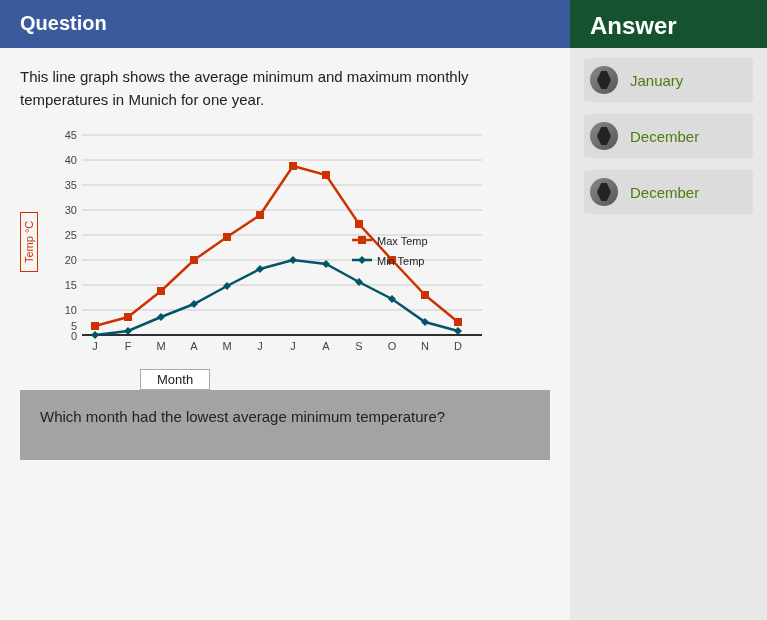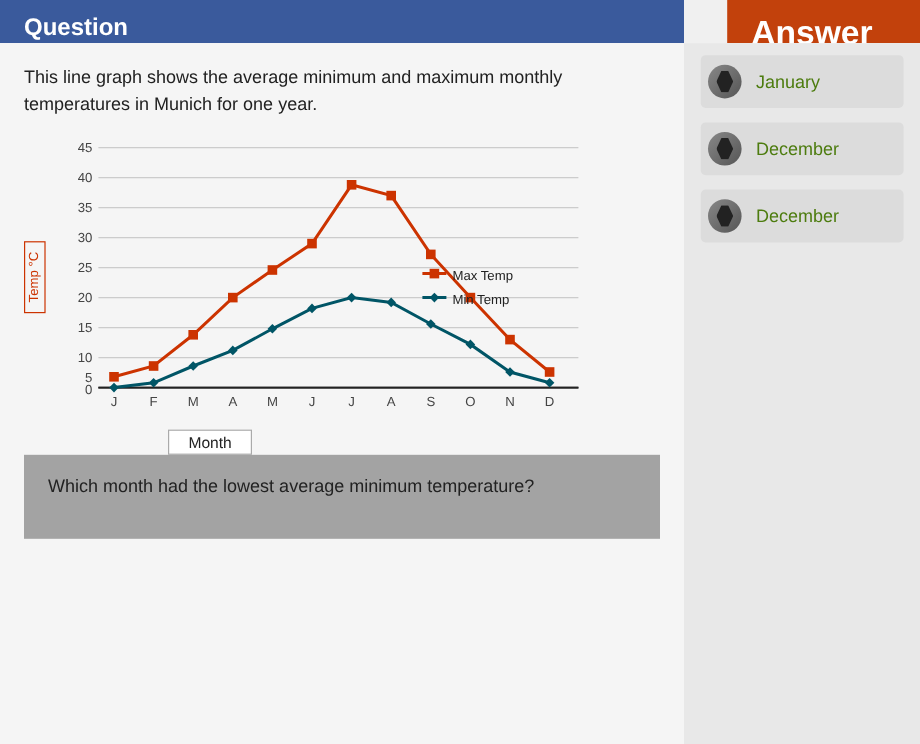--- a/index.html
+++ b/index.html
@@ -9,35 +9,34 @@
       height: 620px;
       overflow: hidden;
       background: #f0f0f0;
       display: flex;
       flex-direction: column;
     }
 
     
     .header {
       display: flex;
-      height: 36px;
-      gap: 36px;
+      height: 48px;
     }
     .header-question {
       background: #3a5a9c;
       color: white;
       font-size: 20px;
       font-weight: bold;
       padding: 12px 20px;
       flex: 0 0 570px;
     }
     .header-answer {
-      background: #c2410c;
+      background: #14532d;
       color: white;
-      font-size: 28px;
+      font-size: 24px;
       font-weight: bold;
       padding: 12px 20px;
       flex: 1;
     }
 
     
     .main-content {
       display: flex;
       flex: 1;
       background: #f5f5f5;

